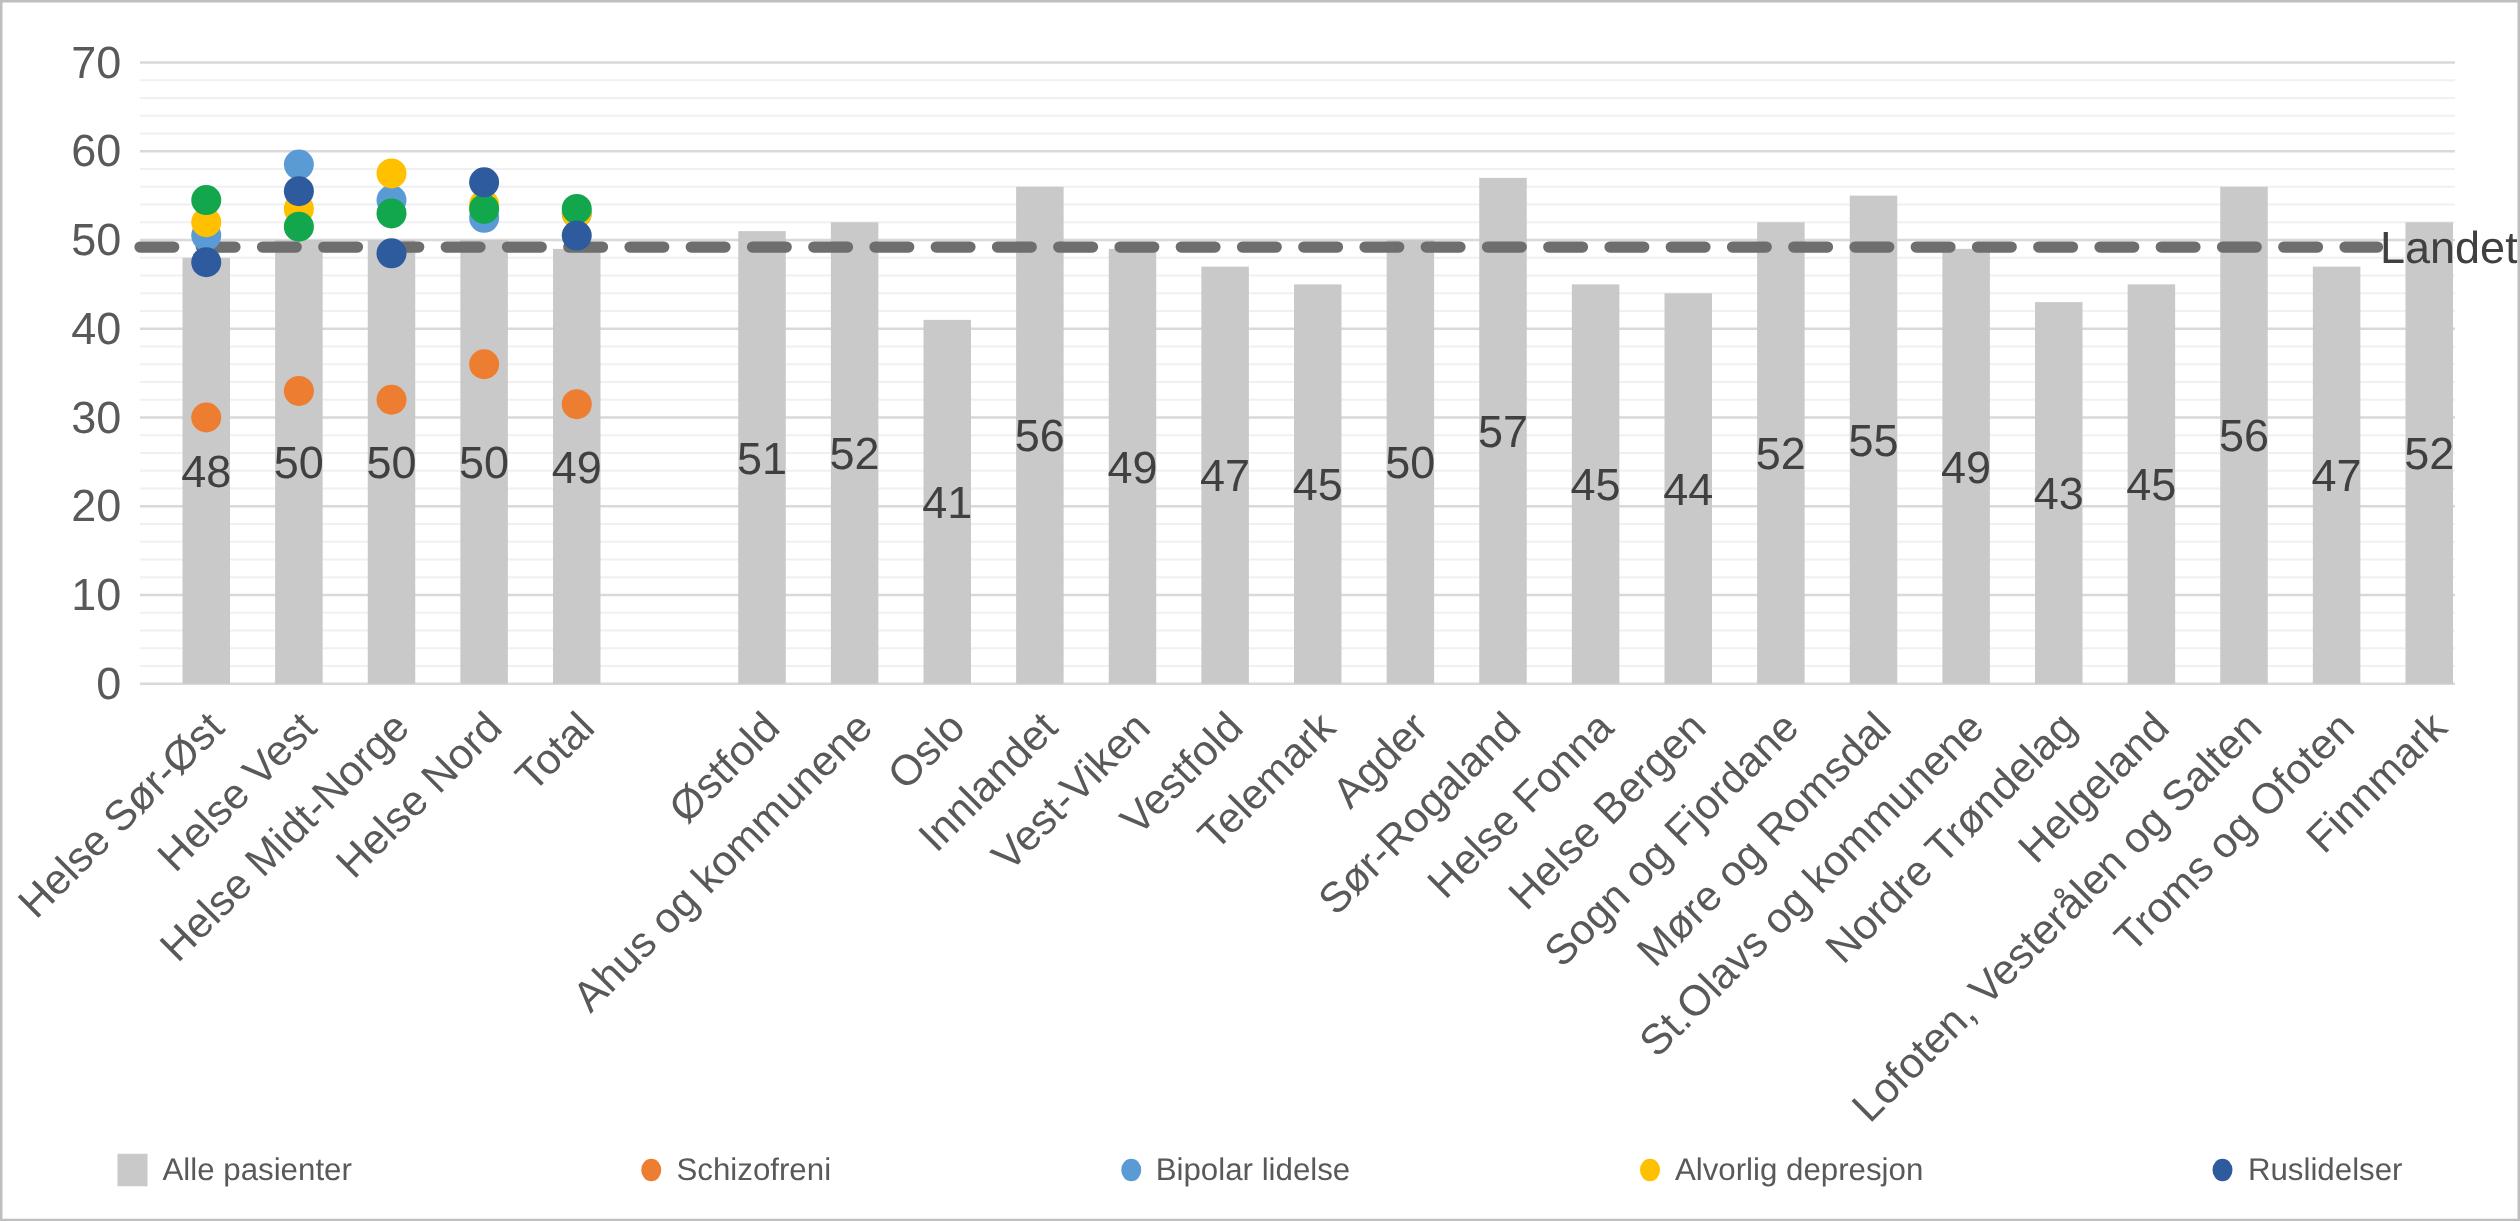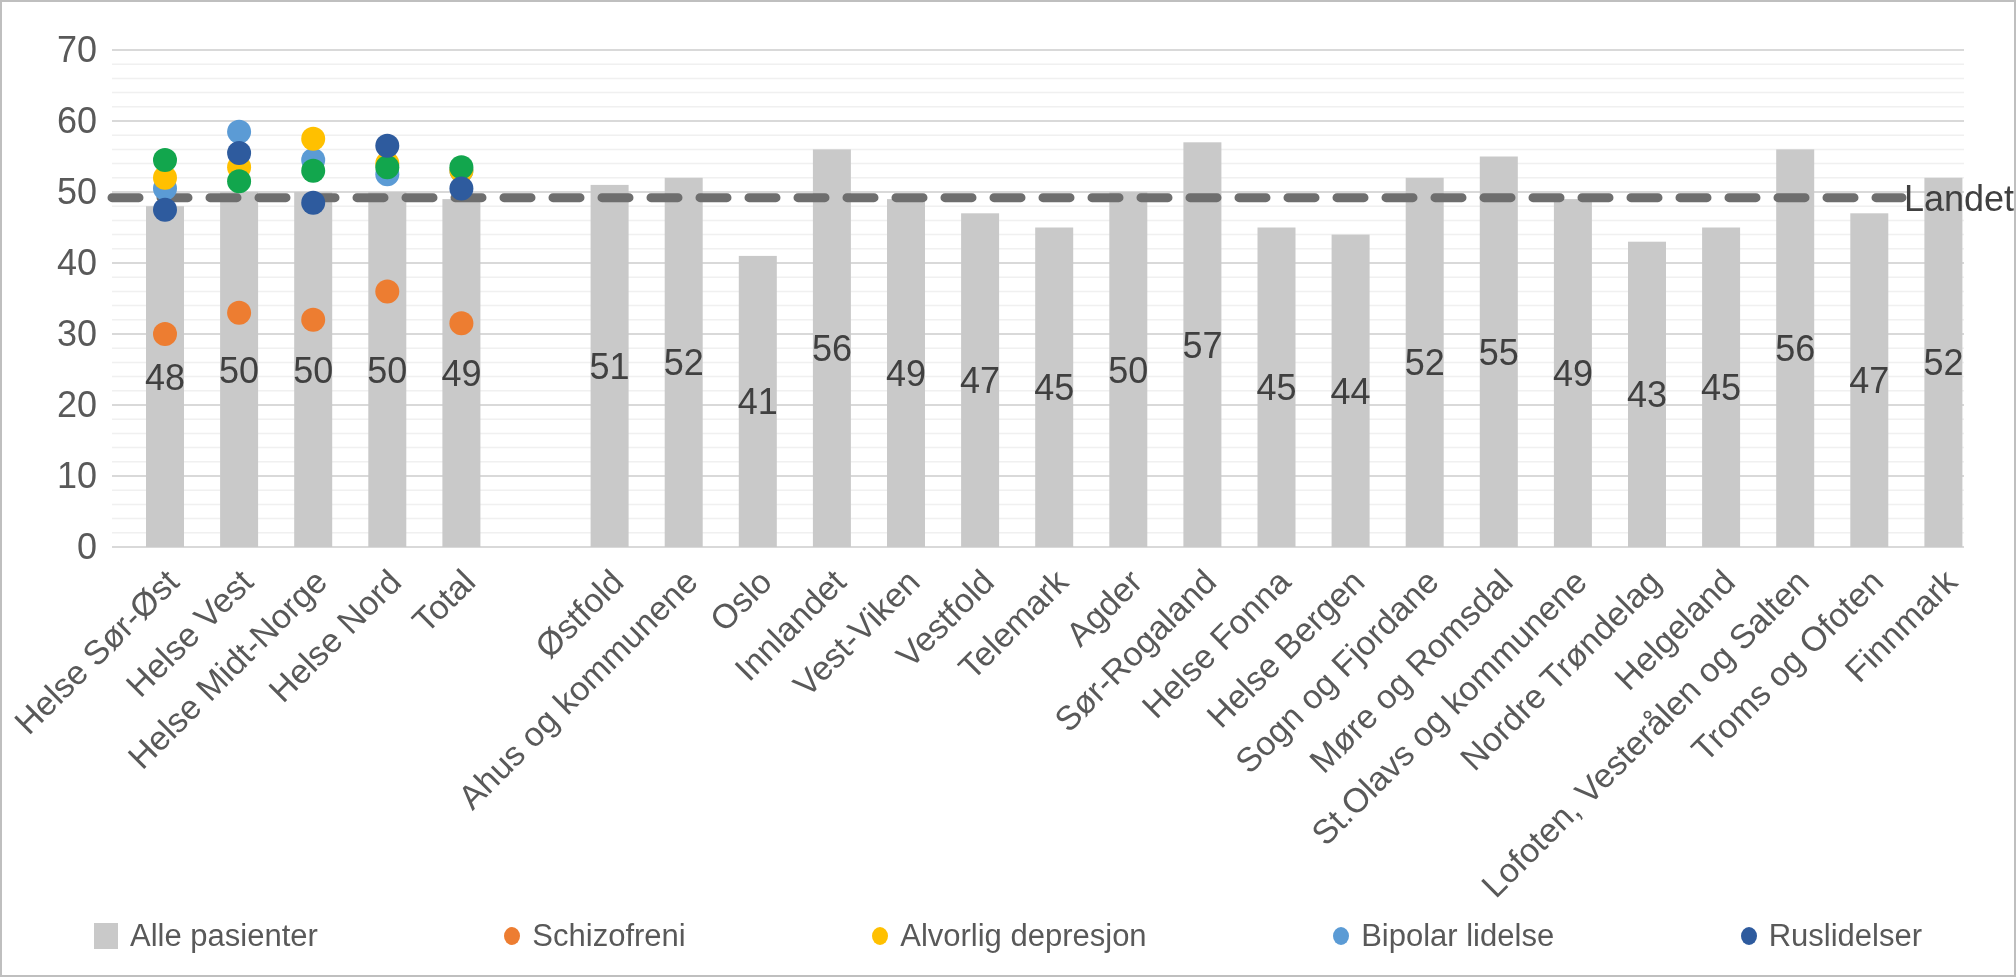--- a/index.html
+++ b/index.html
@@ -18,21 +18,21 @@
     top:903px;height:62px;
     display:flex;
     justify-content:space-between;
     align-items:center;
     padding:0 92px;
   }
   .legend-item{
     display:flex;
     align-items:center;
     gap:12px;
-    font-size:31px;
+    font-size:25px;
     color:#595959;
     white-space:nowrap;
   }
   .swatch-square{
     width:24px;height:26px;
     display:inline-block;
     flex:0 0 auto;
   }
   .swatch-dot{
     width:16px;height:18px;
@@ -214,25 +214,25 @@
   <div class="legend">
     <div class="legend-item">
       <span class="swatch-square" style="background: rgb(201, 201, 201);"></span>
       <span>Alle pasienter</span>
     </div>
     <div class="legend-item">
       <span class="swatch-dot" style="background: rgb(237, 125, 49);"></span>
       <span>Schizofreni</span>
     </div>
     <div class="legend-item">
+      <span class="swatch-dot" style="background: rgb(91, 155, 213);"></span>
+      <span>Bipolar lidelse</span>
+    </div>
+    <div class="legend-item">
       <span class="swatch-dot" style="background: rgb(255, 192, 0);"></span>
       <span>Alvorlig depresjon</span>
-    </div>
-    <div class="legend-item">
-      <span class="swatch-dot" style="background: rgb(91, 155, 213);"></span>
-      <span>Bipolar lidelse</span>
     </div>
     <div class="legend-item">
       <span class="swatch-dot" style="background: rgb(46, 91, 158);"></span>
       <span>Ruslidelser</span>
     </div>
   </div>
 </div>
 
 </body></html>

